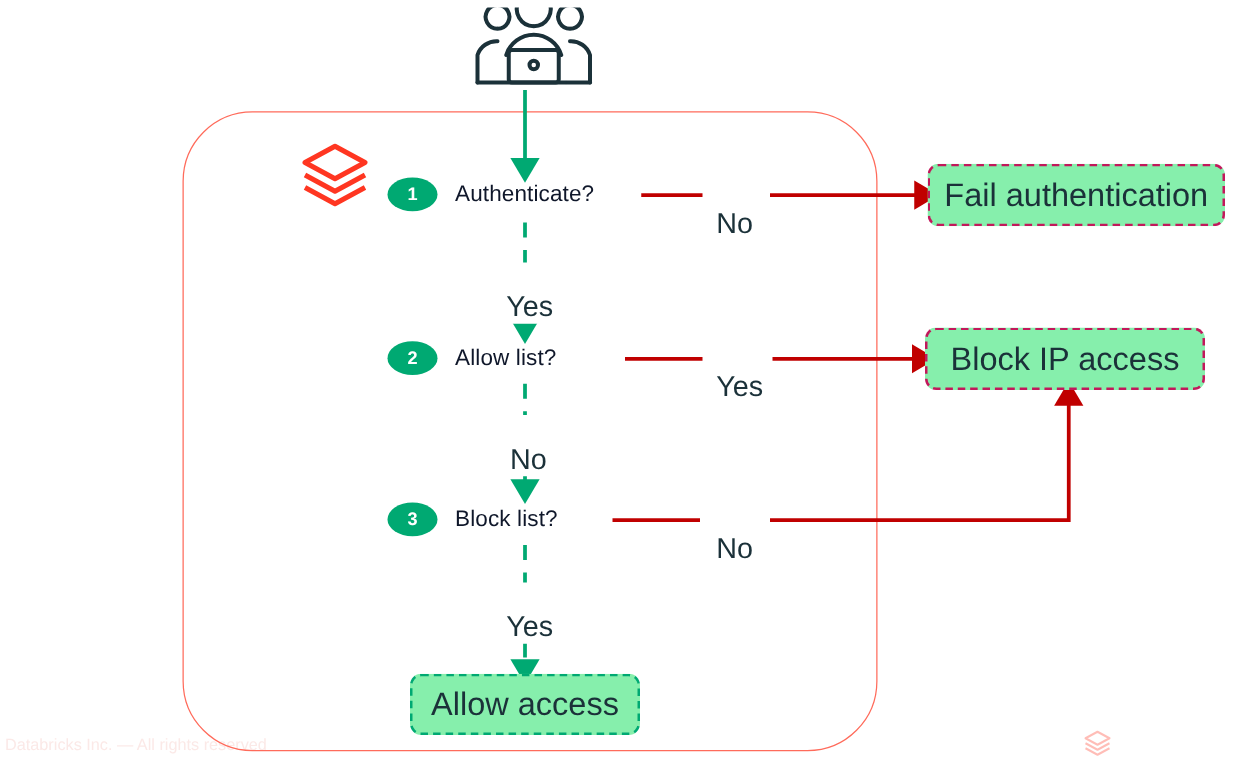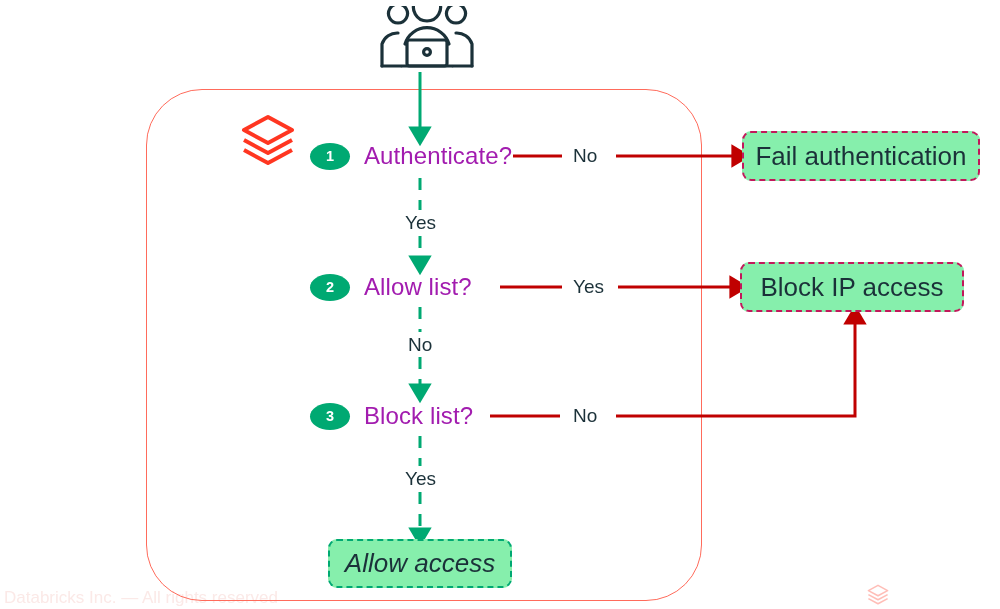--- a/index.html
+++ b/index.html
@@ -64,22 +64,22 @@
     background: #00A972;
     color: #ffffff;
     font-size: 14.5px;
     font-weight: bold;
     display: flex;
     align-items: center;
     justify-content: center;
     flex: 0 0 auto;
   }
   .decision-label {
-    font-size: 24px;
-    color: #a21caf;
+    font-size: 18px;
+    color: #0f172a;
     letter-spacing: 0.1px;
   }
 
   
   .term-box {
     position: absolute;
     display: flex;
     align-items: center;
     justify-content: center;
     border-radius: 9px;
@@ -91,42 +91,43 @@
   .term-fail {
     border: 2px dashed #C2185B;
   }
   .term-allow {
     border: 2px dashed #00A972;
   }
 
   
   .branch-label {
     position: absolute;
-    font-size: 19px;
+    font-size: 23px;
     color: #1B3139;
     background: #ffffff;
     padding: 0 7px;
     white-space: nowrap;
     text-align: center;
+    margin-top: 20px;
   }
 
   
   .edges {
     position: absolute;
     left: 0; top: 0;
     width: 1000px; height: 609px;
     pointer-events: none;
   }
 
   
   .wm-text {
     position: absolute;
     left: 4px;
     top: 588px;
-    font-size: 17px;
+    font-size: 13px;
     color: #FBE9E7;
     white-space: nowrap;
   }
   .wm-logo {
     position: absolute;
     left: 866px;
     top: 583px;
     width: 24px;
     height: 24px;
     opacity: 0.32;
@@ -227,15 +228,15 @@
   <div class="branch-label" style="left:398px; top:468px;">Yes</div>
 
   <div class="branch-label" style="left:566px; top:145px;">No</div>
   <div class="branch-label" style="left:566px; top:276px;">Yes</div>
   <div class="branch-label" style="left:566px; top:405px;">No</div>
 
   <div class="term-box term-fail" style="left:742px; top:131px; width:238px; height:50px;">Fail authentication</div>
 
   <div class="term-box term-fail" style="left:740px; top:262px; width:224px; height:50px;">Block IP access</div>
 
-  <div class="term-box term-allow" style="left:328px; top:539px; width:184px; height:49px;font-style:italic;">Allow access</div>
+  <div class="term-box term-allow" style="left:328px; top:539px; width:184px; height:49px;">Allow access</div>
 
 </div>
 
 </body></html>

